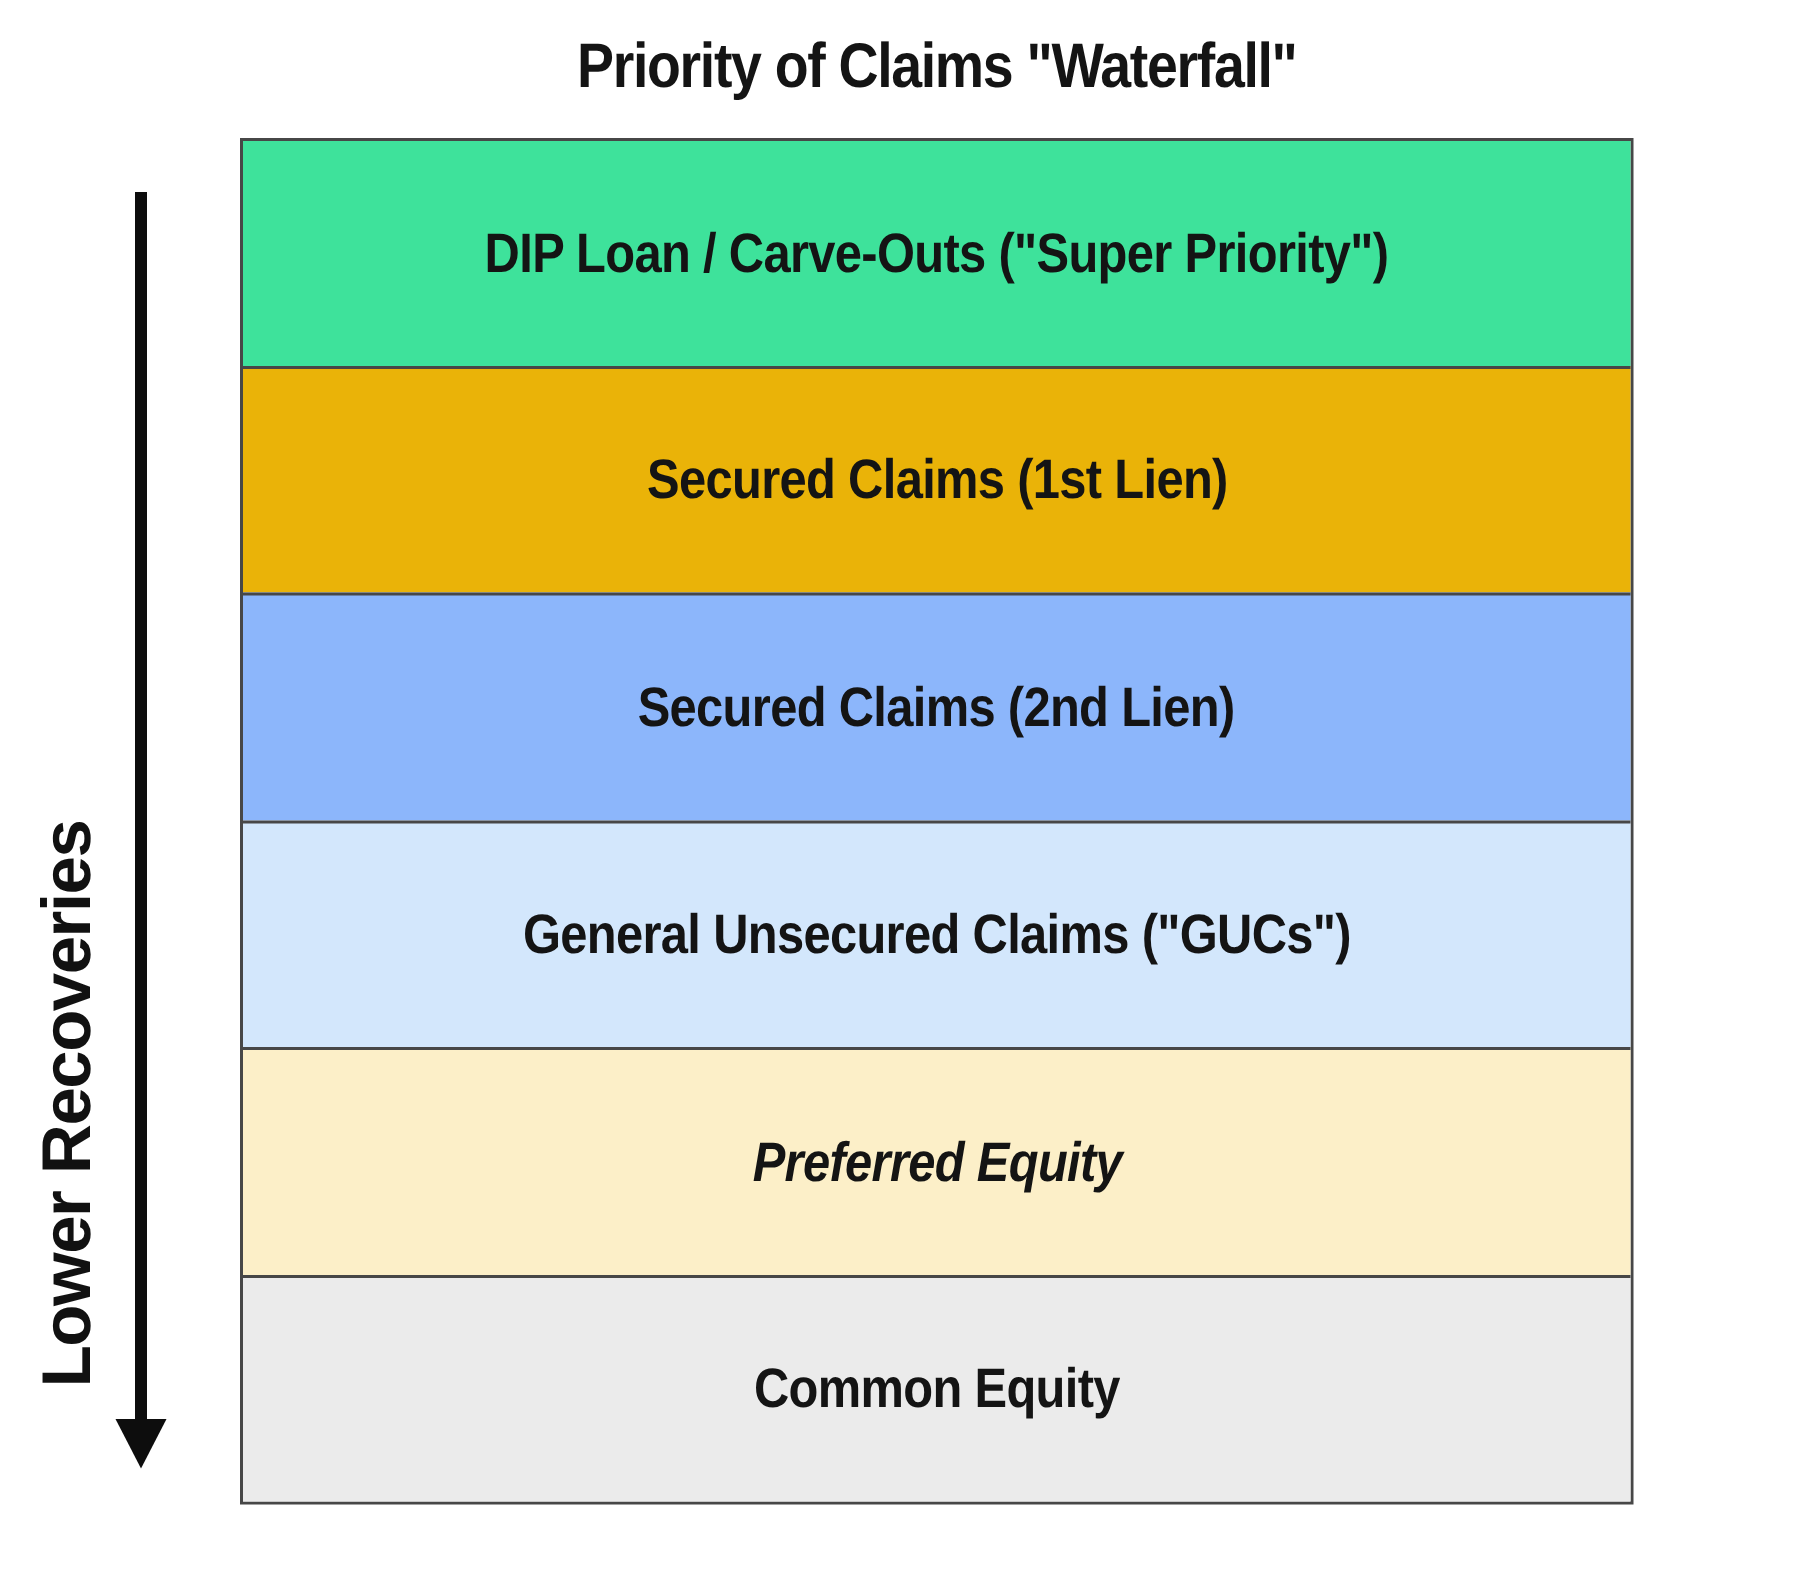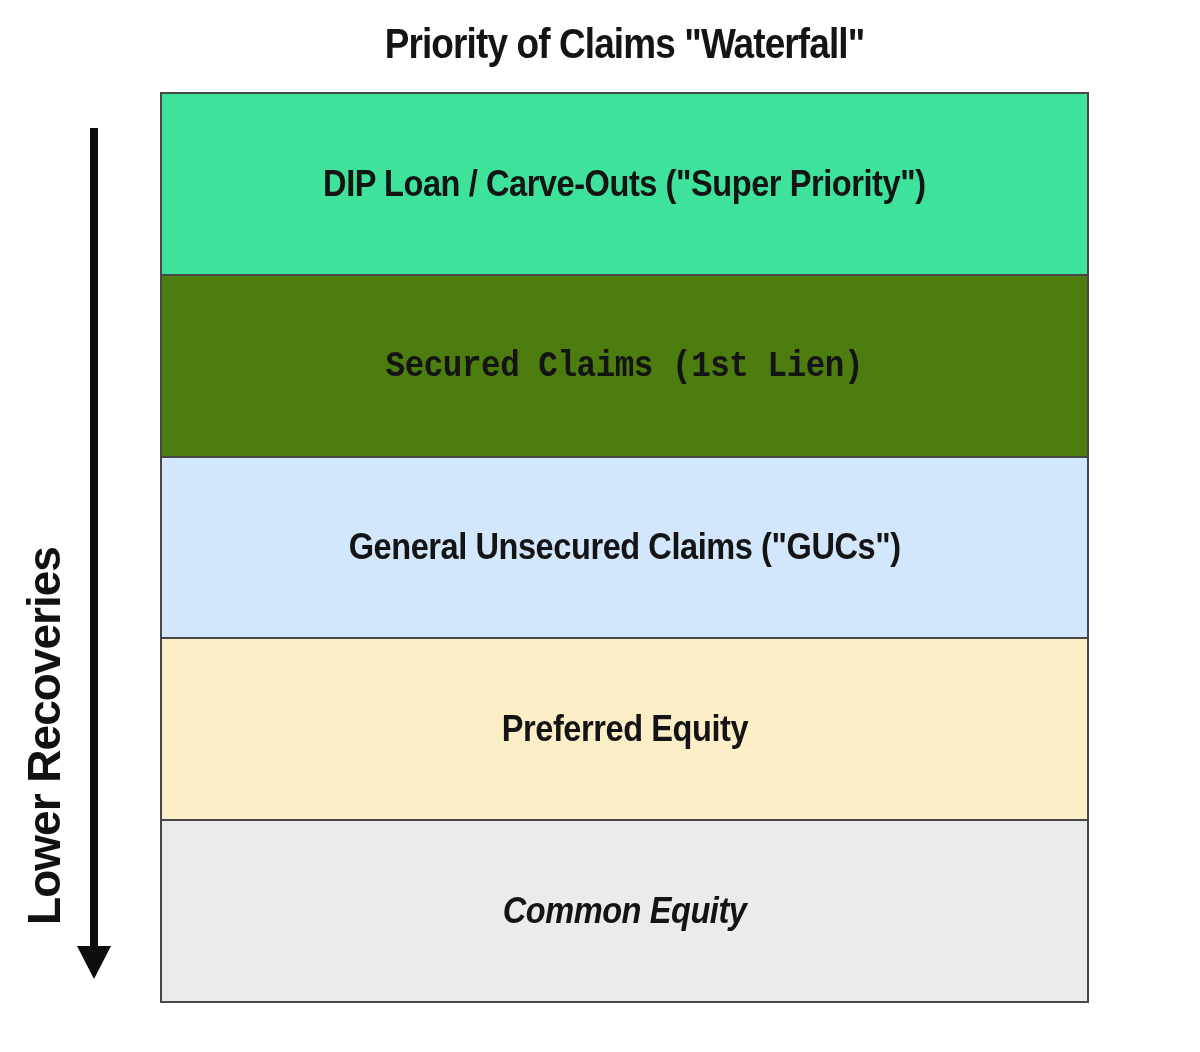--- a/index.html
+++ b/index.html
@@ -109,27 +109,30 @@
   <div>
     <div class="arrow-shaft"></div>
     <div class="arrow-head"></div>
     <div class="arrow-label">Lower Recoveries</div>
   </div>
 
   <div class="stack">
     <div class="layer" style="background: rgb(62, 226, 155);">
       <span class="layer-label">DIP Loan / Carve-Outs ("Super Priority")</span>
     </div>
-    <div class="layer" style="background: #4d7c0f; font-family: Liberation Mono, monospace;">
+    <div class="layer" style="background: #eab308;">
       <span class="layer-label">Secured Claims (1st Lien)</span>
+    </div>
+    <div class="layer" style="background: rgb(140, 182, 251);">
+      <span class="layer-label">Secured Claims (2nd Lien)</span>
     </div>
     <div class="layer" style="background: rgb(211, 231, 252);">
       <span class="layer-label">General Unsecured Claims ("GUCs")</span>
     </div>
-    <div class="layer" style="background: rgb(252, 239, 200);">
+    <div class="layer" style="background: rgb(252, 239, 200); font-style: italic;">
       <span class="layer-label">Preferred Equity</span>
     </div>
-    <div class="layer" style="background: rgb(235, 235, 235); font-style: italic;">
+    <div class="layer" style="background: rgb(235, 235, 235);">
       <span class="layer-label">Common Equity</span>
     </div>
   </div>
 
 </div>
 
 </body></html>

